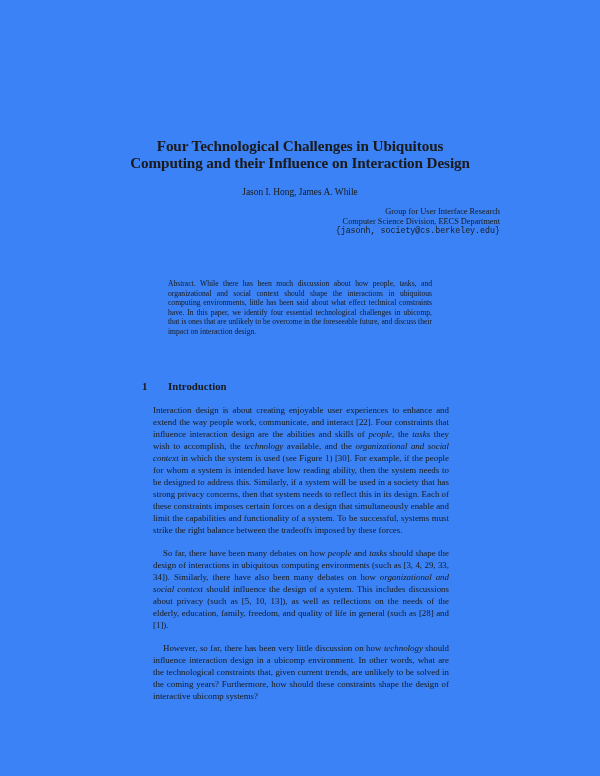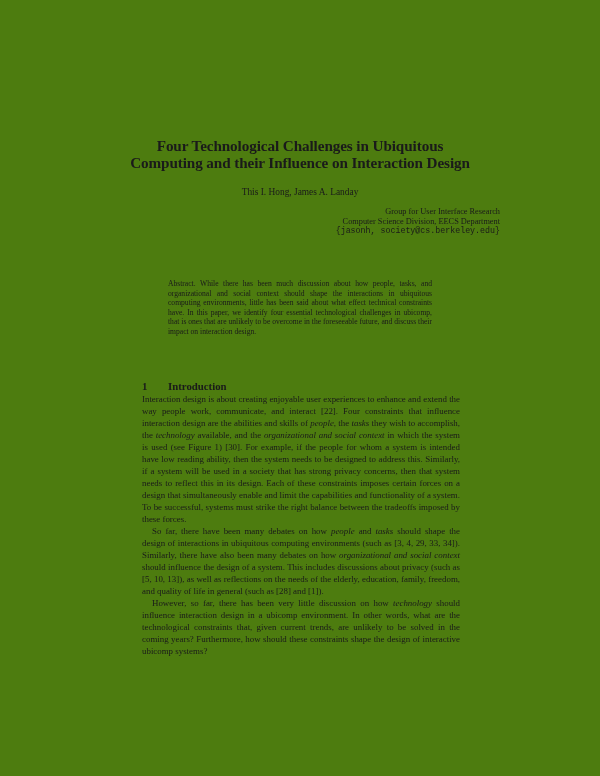--- a/index.html
+++ b/index.html
@@ -1,47 +1,47 @@
 <!DOCTYPE html>
 <html><head>
 <meta charset="utf-8">
 <style>
   html, body { margin: 0; padding: 0; background: #ffffff; }
   body { width: 600px; height: 776px; position: relative; overflow: hidden;
          font-family: "Liberation Serif", "DejaVu Serif", serif; color: #1a1a1a; }
-  .page { position: absolute; left: 0; top: 0; width: 600px; height: 776px; background: #4d7c0f; }
+  .page { position: absolute; left: 0; top: 0; width: 600px; height: 776px; background: #3b82f6; }
   .title { position: absolute; left: 100px; width: 400px; top: 137px; text-align: center;
            font-weight: bold; font-size: 15.2px; line-height: 17px; letter-spacing: -0.1px; }
   .authors { position: absolute; left: 100px; width: 400px; top: 187px; text-align: center;
              font-size: 9.4px; line-height: 11px; }
   .affil { position: absolute; left: 100px; width: 400px; top: 207px; text-align: right;
            font-size: 8.3px; line-height: 9.6px; }
   .affil .mono { font-family: "Liberation Mono", "DejaVu Sans Mono", monospace; font-size: 8.3px; }
   .abstract { position: absolute; left: 168px; width: 264px; top: 279px;
               font-size: 7.6px; line-height: 9.6px; text-align: justify; }
   .abstract b { font-weight: normal; }
   .section { position: absolute; left: 142px; top: 380px; font-weight: bold; font-size: 10.8px; }
   .section .num { display: inline-block; width: 26px; }
   .body { position: absolute; left: 142px; width: 318px; top: 393px;
           font-size: 8.9px; line-height: 12px; text-align: justify; }
-  .body p { margin: 0; }
+  .body p { margin: 11px; }
   .body p.indent { text-indent: 10px; }
   .body i { font-style: italic; }
 </style>
 </head>
 <body>
 
 <div class="page">
 
   <div class="title">
     <div>Four Technological Challenges in Ubiquitous</div>
     <div>Computing and their Influence on Interaction Design</div>
   </div>
 
-  <div class="authors">This I. Hong, James A. Landay</div>
+  <div class="authors">Jason I. Hong, James A. While</div>
 
   <div class="affil">
     <div>Group for User Interface Research</div>
     <div>Computer Science Division, EECS Department</div>
     <div class="mono">{jasonh, society@cs.berkeley.edu}</div>
   </div>
 
   <div class="abstract"><b>Abstract.</b><span> While there has been much discussion about how people, tasks, and organizational and social context should shape the interactions in ubiquitous computing environments, little has been said about what effect technical constraints have. In this paper, we identify four essential technological challenges in ubicomp, that is ones that are unlikely to be overcome in the foreseeable future, and discuss their impact on interaction design.</span></div>
 
   <div class="section">

